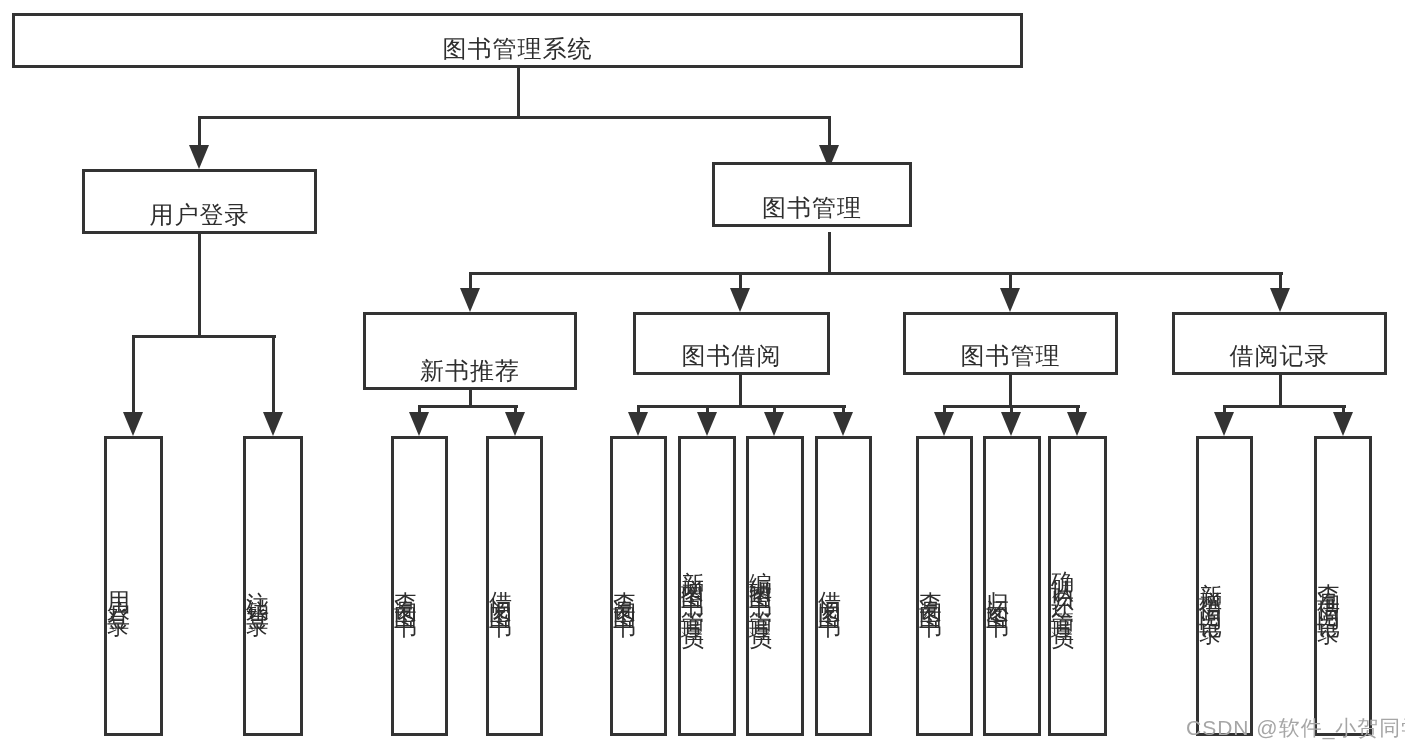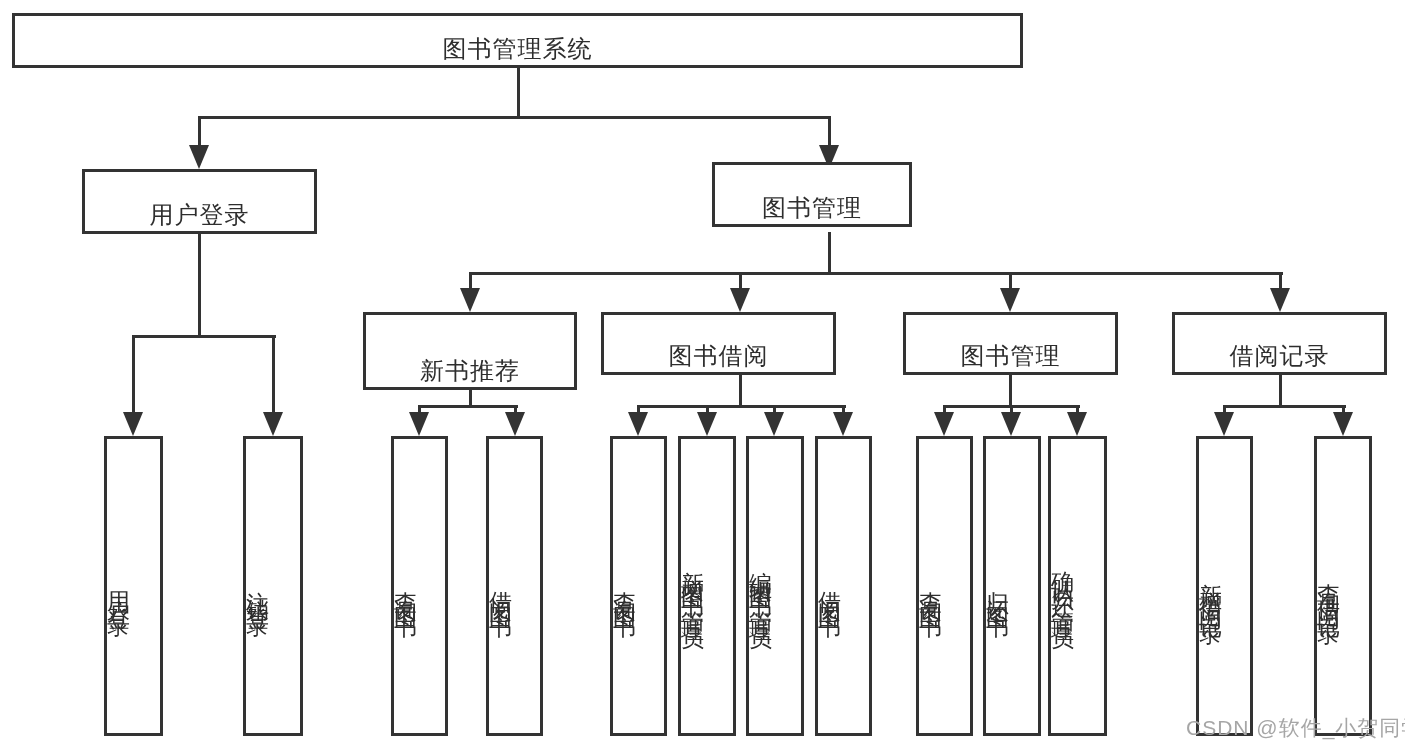--- a/index.html
+++ b/index.html
@@ -71,21 +71,21 @@
   <div class="box" style="left:82px;top:169px;width:235px;height:65px">
     <span>用户登录</span>
   </div>
   <div class="box" style="left:712px;top:162px;width:200px;height:65px">
     <span>图书管理</span>
   </div>
 
   <div class="box" style="left:363px;top:312px;width:214px;height:78px">
     <span>新书推荐</span>
   </div>
-  <div class="box" style="left:601px;top:312px;width:235px;height:63px">
+  <div class="box" style="left:633px;top:312px;width:197px;height:63px">
     <span>图书借阅</span>
   </div>
   <div class="box" style="left:903px;top:312px;width:215px;height:63px">
     <span>图书管理</span>
   </div>
   <div class="box" style="left:1172px;top:312px;width:215px;height:63px">
     <span>借阅记录</span>
   </div>
 
   <div class="box vbox" style="left:104px;top:436px;width:59px;height:300px">

